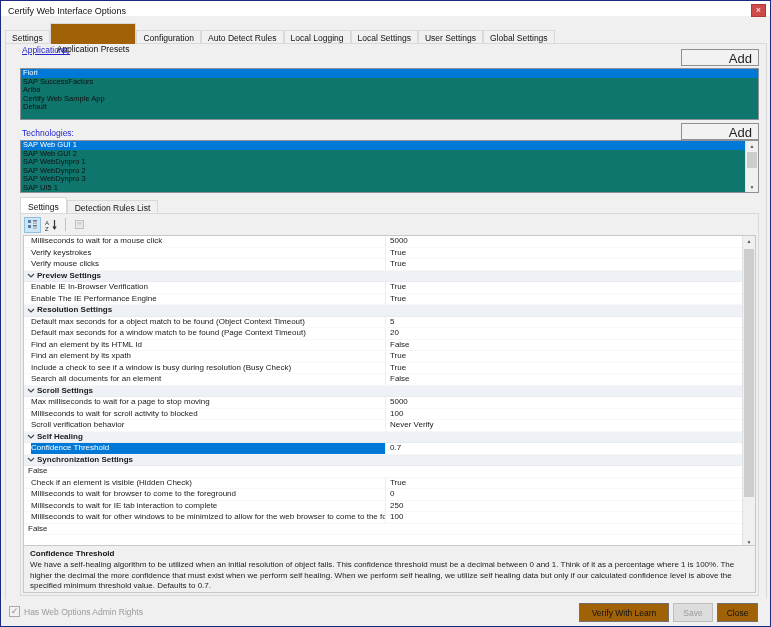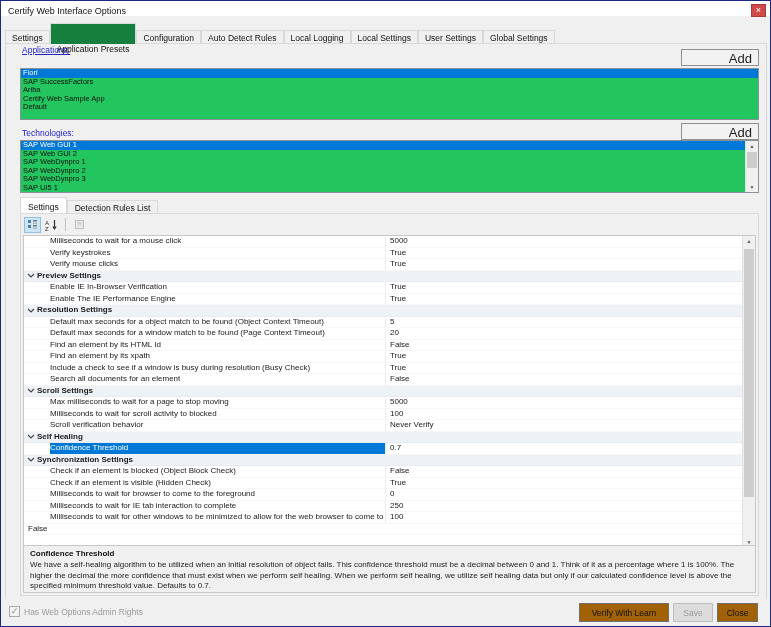--- a/index.html
+++ b/index.html
@@ -8,33 +8,33 @@
     border:1px solid #1b2a7e;font-family:"Liberation Sans",sans-serif;overflow:hidden;}
   
   .titlebar{position:absolute;top:0;left:0;right:0;height:15px;background:#ffffff;}
   .title{position:absolute;left:7px;top:5px;font-size:9px;color:#111;}
   .closebtn{position:absolute;top:3px;right:4px;width:15px;height:13px;background:#d04a4a;
     border:1px solid #ad3a3a;color:#fff;font-size:9px;line-height:10px;text-align:center;cursor:default;}
   
   .tabstrip{position:absolute;top:26px;left:4px;height:17px;display:flex;align-items:flex-end;}
   .tab{font-size:8.5px;color:#111;background:#f0f0f0;border:1px solid #d9d9d9;border-bottom:none;
     padding:2px 6px 0 6px;height:14px;white-space:nowrap;}
-  .tab.active{background:#15803d;height:17px;padding-top:20px;position:relative;z-index:2;}
+  .tab.active{background:#a16207;height:17px;padding-top:20px;position:relative;z-index:2;}
   .tabpage{position:absolute;top:42px;left:4px;width:762px;height:557px;background:#f0f0f0;
     border:1px solid #d9d9d9;}
   
   .blue-label{position:absolute;font-size:8.5px;color:#2323cc;}
   .apps-label{left:16px;top:1px;text-decoration:underline;}
   .tech-label{left:16px;top:84px;}
   .btn{font-family:"Liberation Sans",sans-serif;font-size:13px;color:#222;background:#f2f2f2;
     border:1px solid #8f8f8f;text-align:right;}
   .add-app{position:absolute;top:5px;right:7px;width:78px;height:17px;}
   .add-tech{position:absolute;top:79px;right:7px;width:78px;height:17px;}
   
-  .listbox{position:absolute;left:14px;right:7px;background:#22c55e;border:1px solid #8a9199;overflow:hidden;}
+  .listbox{position:absolute;left:14px;right:7px;background:#0f766e;border:1px solid #8a9199;overflow:hidden;}
   .apps-list{top:24px;height:52px;}
   .tech-list{top:96px;height:53px;}
   .litem{height:8.6px;line-height:8.8px;font-size:7.5px;padding-left:2px;color:#111;white-space:nowrap;}
   .litem.sel{background:#0078d7;color:#fff;}
   .tech-items{position:absolute;left:0;top:0;right:13px;bottom:0;overflow:hidden;}
   
   .vscroll{position:absolute;top:0;right:0;bottom:0;width:13px;background:#f0f0f0;border-left:1px solid #e2e2e2;}
   .sarrow{position:absolute;left:0;right:0;height:10px;font-size:5px;color:#555;text-align:center;line-height:10px;}
   .sarrow.top{top:0;}
   .sarrow.bot{bottom:0;}
@@ -50,21 +50,21 @@
   
   .toolbar{position:absolute;top:2px;left:3px;height:17px;display:flex;align-items:center;gap:2px;}
   .tbtn{width:17px;height:16px;display:flex;align-items:center;justify-content:center;border:1px solid transparent;}
   .tbtn.selected{background:#cde6f7;border-color:#90bfe0;}
   .tbtn.disabled{opacity:.55;}
   .tsep{width:1px;height:13px;background:#c2c2c2;margin:0 3px;}
   
   .grid{position:absolute;left:2px;right:2px;top:21px;height:313px;background:#fff;border:1px solid #c8c8c8;}
   .grid-rows{position:absolute;left:0;top:0;right:13px;bottom:0;overflow:hidden;}
   .grow{display:flex;height:11.5px;line-height:10.8px;font-size:8px;color:#1a1a1a;border-bottom:1px solid #f7f7f7;}
-  .grow .name{width:362px;padding-left:26px;overflow:hidden;white-space:nowrap;border-right:1px solid #ededed;}
+  .grow .name{width:362px;padding-left:7px;overflow:hidden;white-space:nowrap;border-right:1px solid #ededed;}
   .grow .ntext{display:block;height:100%;overflow:hidden;white-space:nowrap;}
   .grow.sel .ntext{background:#0078d7;color:#fff;}
   .grow .value{flex:1;padding-left:4px;overflow:hidden;white-space:nowrap;}
   .grow .value.bold{font-weight:bold;}
   .grow.cat{background:#eef2f7;font-weight:bold;border-bottom:1px solid #e7ebf0;}
   .grow.cat .chev{width:13px;display:flex;align-items:center;justify-content:center;}
   
   .desc{position:absolute;left:2px;right:2px;bottom:2px;height:48px;background:#f0f0f0;
     border:1px solid #c8c8c8;padding:3px 6px;}
   .desc-title{font-size:8px;font-weight:bold;color:#111;margin-bottom:2px;}
@@ -293,23 +293,20 @@
             </div>
             <div class="grow cat">
               <span class="chev">
                 <svg width="8" height="5" viewBox="0 0 8 5">
                   <polyline points="1,1 4,4 7,1" fill="none" stroke="#444" stroke-width="1.1"></polyline>
                 </svg>
               </span>
               <span class="clabel">Synchronization Settings</span>
             </div>
             <div class="grow">
-              <span class="name">
-                <span class="ntext">Check if an element is blocked (Object Block Check)</span>
-              </span>
               <span class="value">False</span>
             </div>
             <div class="grow">
               <span class="name">
                 <span class="ntext">Check if an element is visible (Hidden Check)</span>
               </span>
               <span class="value">True</span>
             </div>
             <div class="grow">
               <span class="name">

